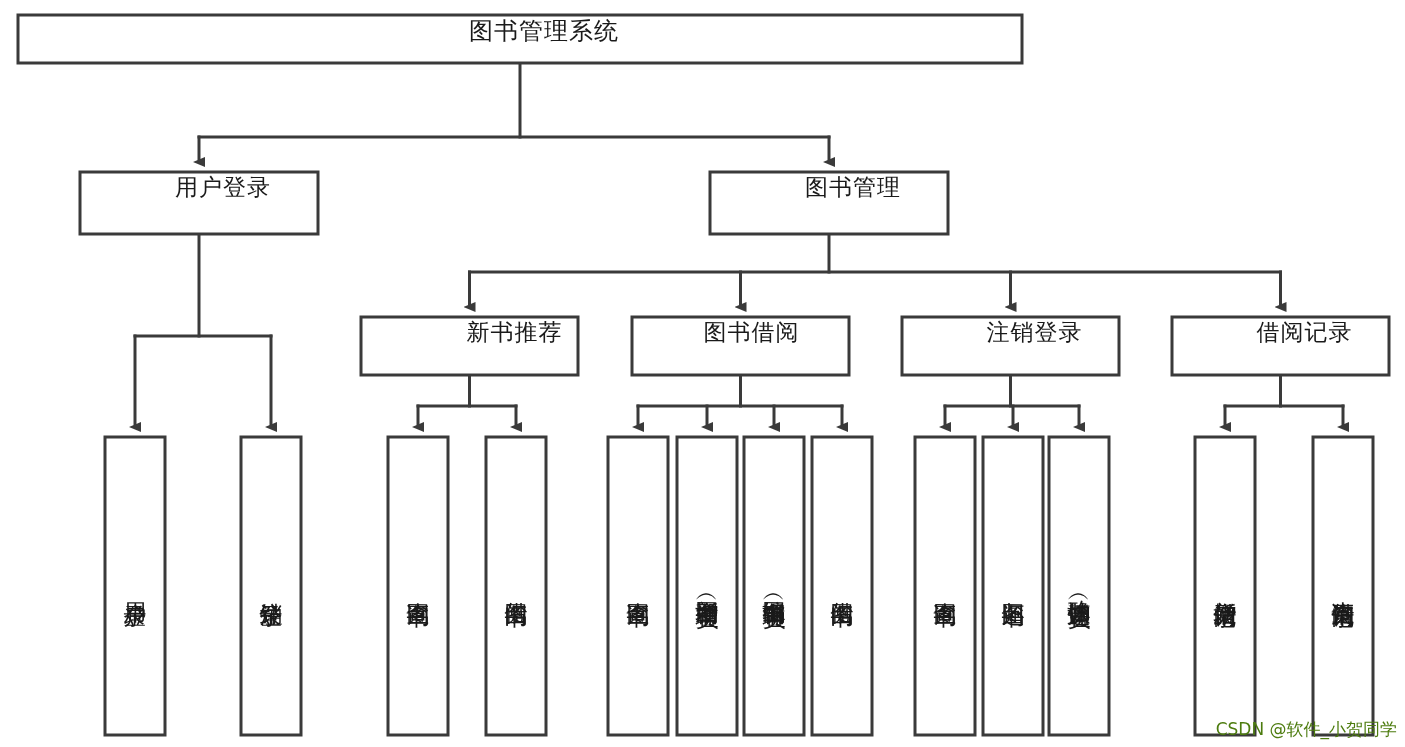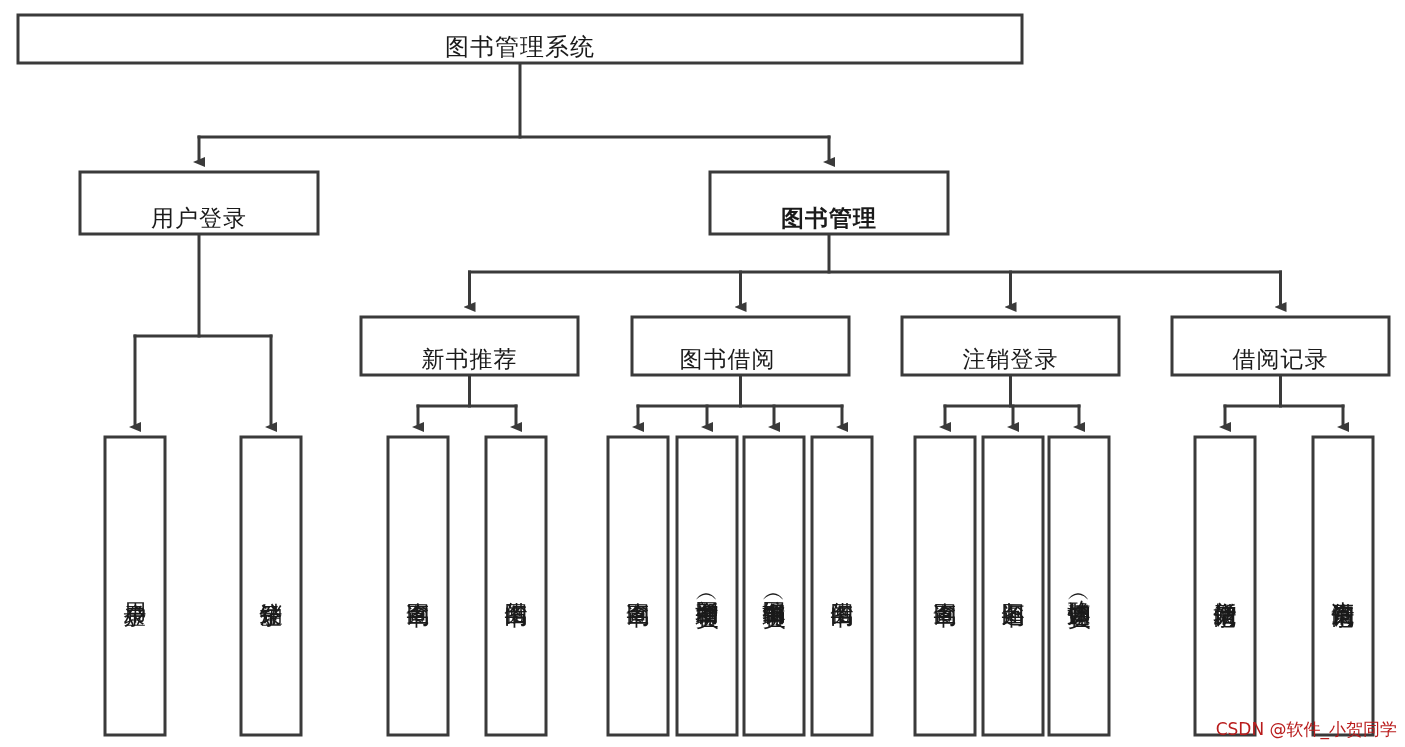--- a/index.html
+++ b/index.html
@@ -16,32 +16,33 @@
     position:absolute;display:flex;align-items:center;justify-content:center;
     pointer-events:none;
   }
   .vtext{
     writing-mode:vertical-rl;text-orientation:upright;
     font-family:"DejaVu Sans","Liberation Sans",sans-serif;
     font-size:23px;line-height:1.08;letter-spacing:1px;color:#1a1a1a;
     white-space:nowrap;text-align:center;
   }
   .htext-wrap{
-    position:absolute;display:flex;align-items:flex-end;justify-content:center;
+    position:absolute;display:flex;align-items:flex-start;justify-content:center;
     pointer-events:none;
+    margin-left:24px;
   }
   .htext{
     font-family:"DejaVu Sans","Liberation Sans",sans-serif;
     font-size:23px;color:#1a1a1a;white-space:nowrap;letter-spacing:1px;
   }
   .htext.root{font-size:24px;}
   #watermark{
     position:absolute;right:8px;bottom:6px;
     font-family:"DejaVu Sans","Liberation Sans",sans-serif;
-    font-size:17px;color:#b91c1c;white-space:nowrap;
+    font-size:17px;color:#4d7c0f;white-space:nowrap;
   }
 </style>
 </head>
 <body>
 
 <div id="diagram-root">
 
   <svg id="tree" viewBox="0 0 1405 747" xmlns="http://www.w3.org/2000/svg">
     <defs>
       <marker id="arrowhead" markerWidth="10" markerHeight="12" refX="2" refY="6" orient="auto" markerUnits="userSpaceOnUse">
@@ -107,24 +108,24 @@
       </g>
   </svg>
 
   <div id="labels">
       <div class="htext-wrap" style="left: 18px; top: 15px; width: 1004px; height: 48px;">
         <div class="htext root">图书管理系统</div>
       </div>
       <div class="htext-wrap" style="left: 80px; top: 172px; width: 238px; height: 62px;">
         <div class="htext">用户登录</div>
       </div>
-      <div class="htext-wrap" style="left: 710px; top: 172px; width: 238px; height: 62px; font-weight: bold;">
+      <div class="htext-wrap" style="left: 710px; top: 172px; width: 238px; height: 62px;">
         <div class="htext">图书管理</div>
       </div>
-      <div class="htext-wrap" style="left: 361px; top: 317px; width: 217px; height: 58px;">
+      <div class="htext-wrap" style="left: 382px; top: 317px; width: 217px; height: 58px;">
         <div class="htext">新书推荐</div>
       </div>
       <div class="htext-wrap" style="left: 632px; top: 317px; width: 191px; height: 58px;">
         <div class="htext">图书借阅</div>
       </div>
       <div class="htext-wrap" style="left: 902px; top: 317px; width: 217px; height: 58px;">
         <div class="htext">注销登录</div>
       </div>
       <div class="htext-wrap" style="left: 1172px; top: 317px; width: 217px; height: 58px;">
         <div class="htext">借阅记录</div>

